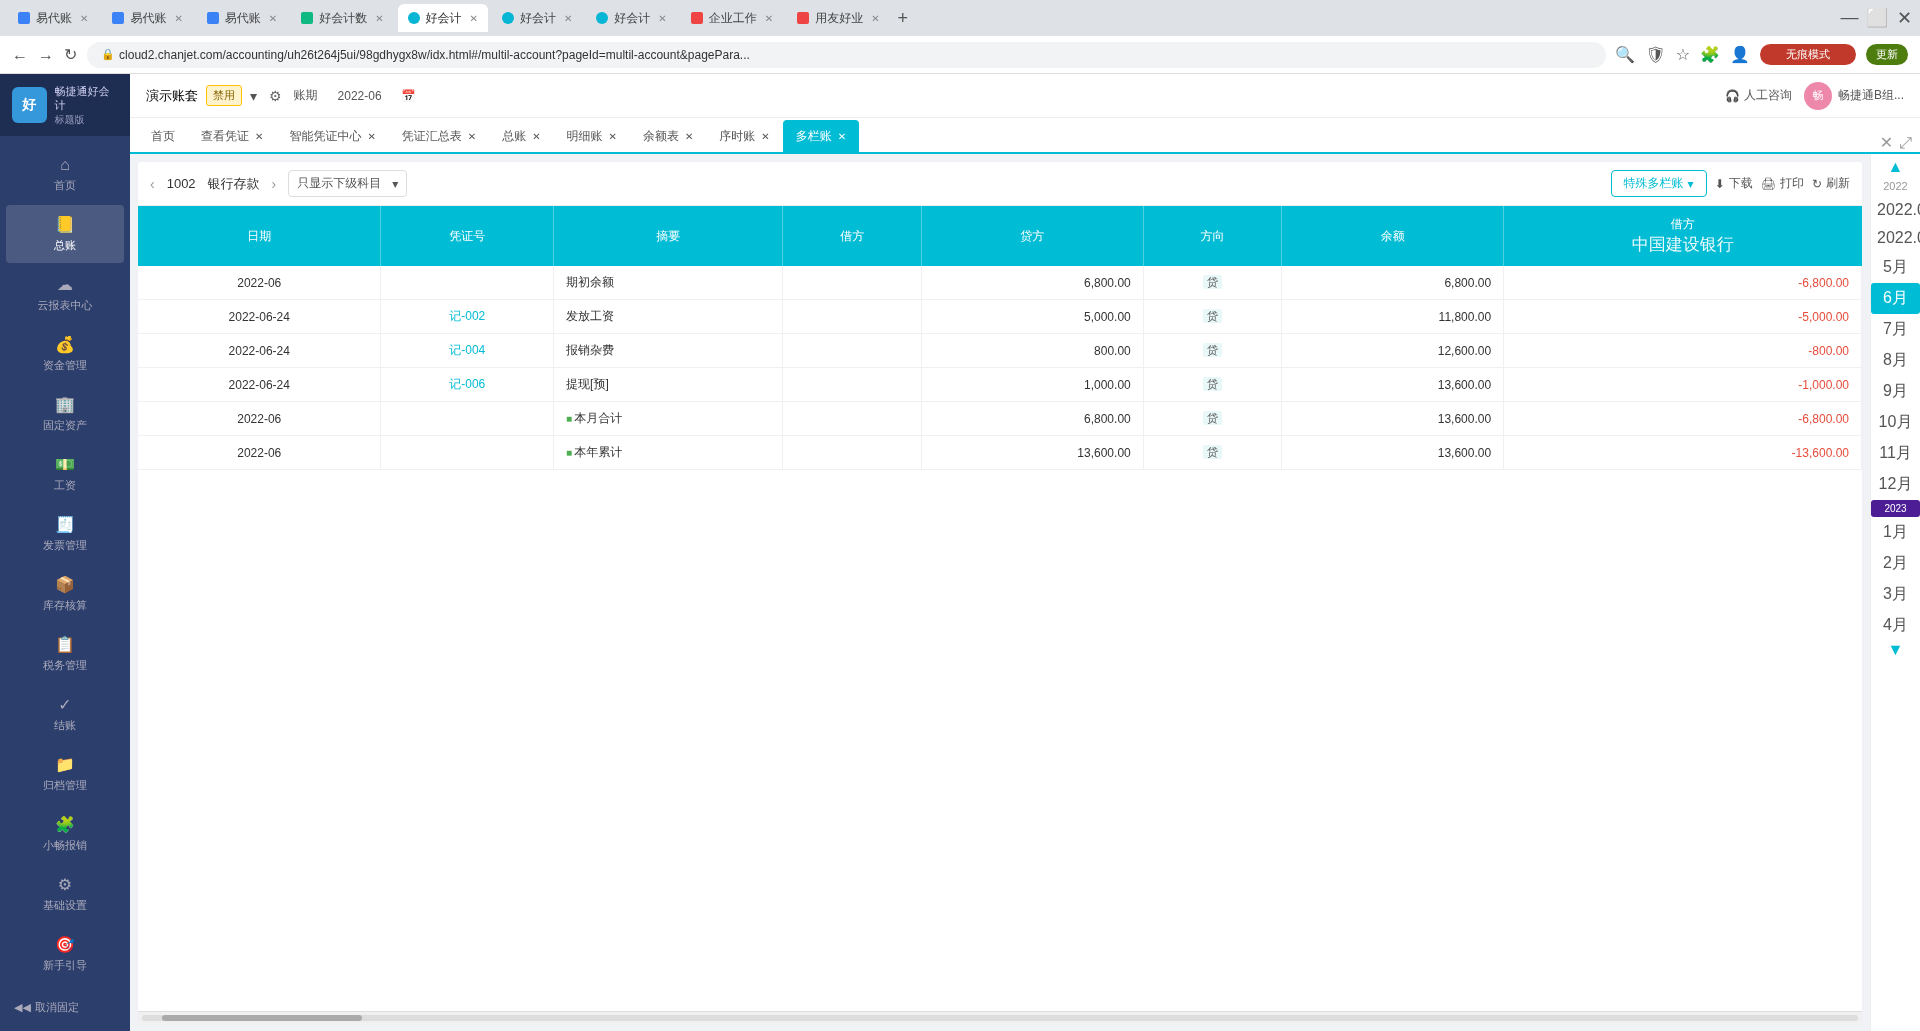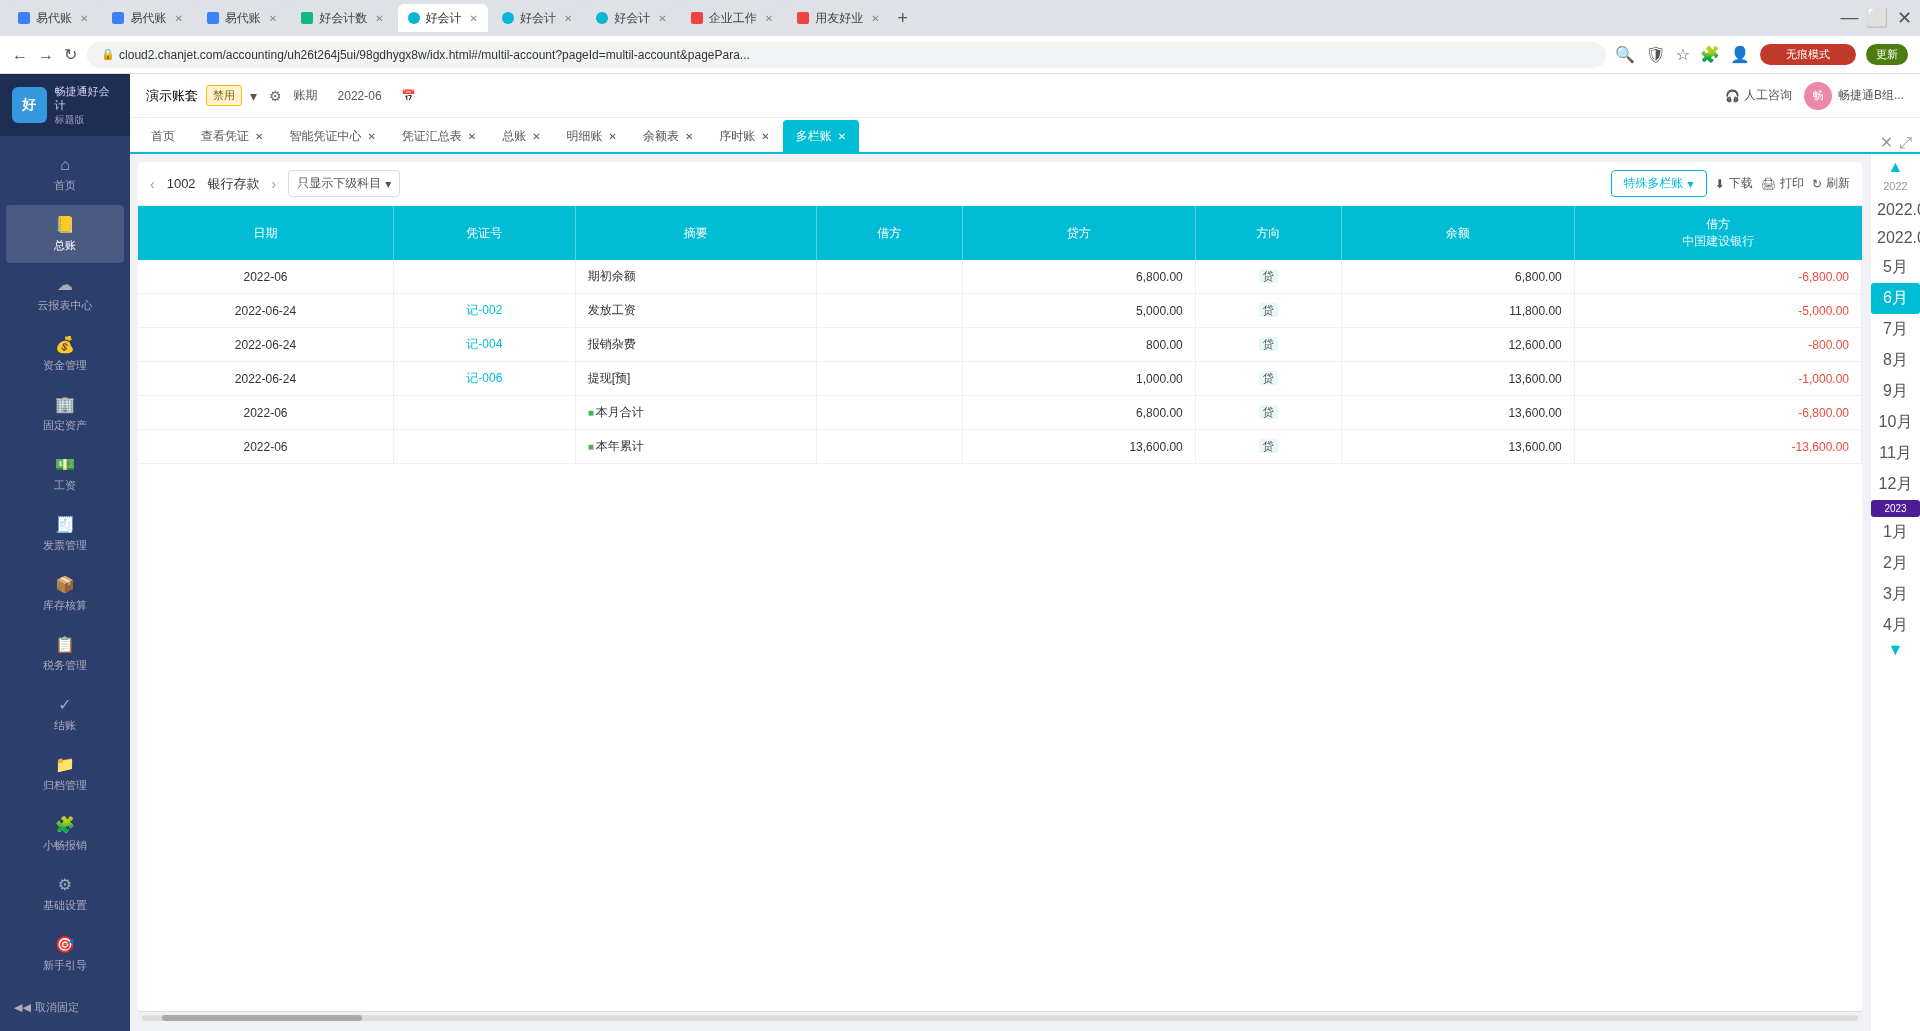--- a/index.html
+++ b/index.html
@@ -56,32 +56,32 @@
 
     
     .content-area { flex: 1; display: flex; overflow: hidden; position: relative; }
 
     
     .ledger-content { flex: 1; display: flex; flex-direction: column; overflow: hidden; background: #fff; margin: 8px; border-radius: 4px; }
 
     
     .ledger-toolbar { display: flex; align-items: center; padding: 8px 12px; background: #fff; border-bottom: 1px solid #eee; gap: 12px; flex-shrink: 0; }
     .nav-arrow { color: #999; font-size: 14px; cursor: pointer; }
-    .filter-select { display: flex; align-items: center; gap: 4px; border: 1px solid #ddd; border-radius: 4px; padding: 4px 8px; font-size: 12px; cursor: pointer; color: #555; }
+    .filter-select { display: flex; align-items: center; gap: 11px; border: 1px solid #ddd; border-radius: 4px; padding: 4px 8px; font-size: 12px; cursor: pointer; color: #555; }
     .toolbar-right { margin-left: auto; display: flex; align-items: center; gap: 8px; }
     .special-btn { border: 1px solid #00bcd4; color: #00bcd4; border-radius: 4px; padding: 4px 12px; font-size: 12px; cursor: pointer; display: flex; align-items: center; gap: 4px; }
     .action-btn { color: #555; font-size: 12px; cursor: pointer; display: flex; align-items: center; gap: 4px; }
 
     
     .table-container { flex: 1; overflow: auto; }
     table { width: 100%; border-collapse: collapse; }
     thead tr { background: #00bcd4; color: #fff; }
     thead th { padding: 10px 12px; text-align: center; font-size: 12px; font-weight: normal; border-right: 1px solid rgba(255,255,255,0.3); }
     thead th:last-child { border-right: none; }
-    .th-sub { font-size: 12px; opacity: 0.9; }
+    .th-sub { font-size: 17px; opacity: 0.9; }
     tbody tr { border-bottom: 1px solid #f0f0f0; }
     tbody td { padding: 8px 12px; font-size: 12px; color: #333; border-right: 1px solid #f0f0f0; }
     .text-center { text-align: center; }
     .text-right { text-align: right; }
     .voucher-link { color: #00bcd4; cursor: pointer; text-decoration: none; }
     .direction-badge { background: #e8f8f8; color: #555; padding: 1px 4px; border-radius: 2px; font-size: 11px; }
     .summary-icon { color: #4caf50; font-size: 10px; margin-right: 2px; }
 
     
     .right-panel { width: 50px; background: #fff; border-left: 1px solid #eee; display: flex; flex-direction: column; align-items: center; padding: 4px 0; overflow-y: auto; flex-shrink: 0; }

